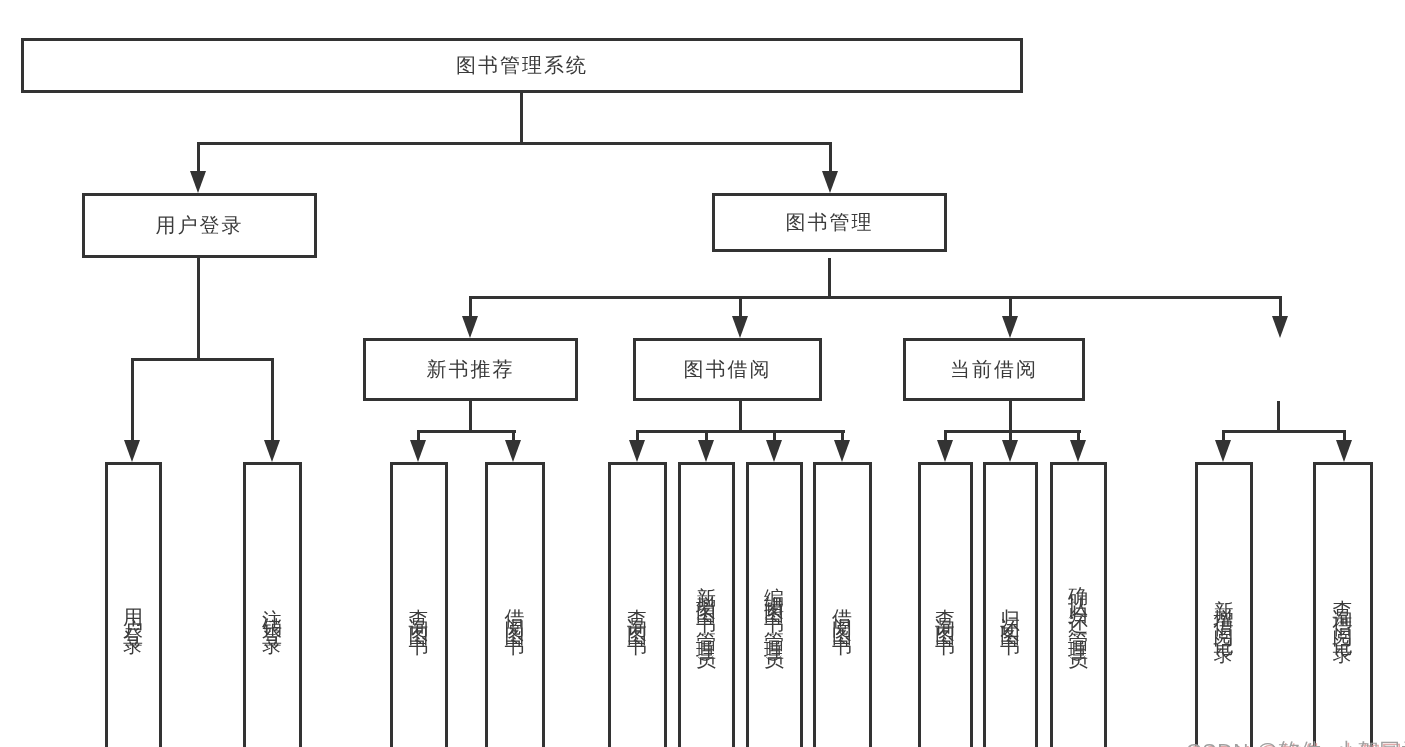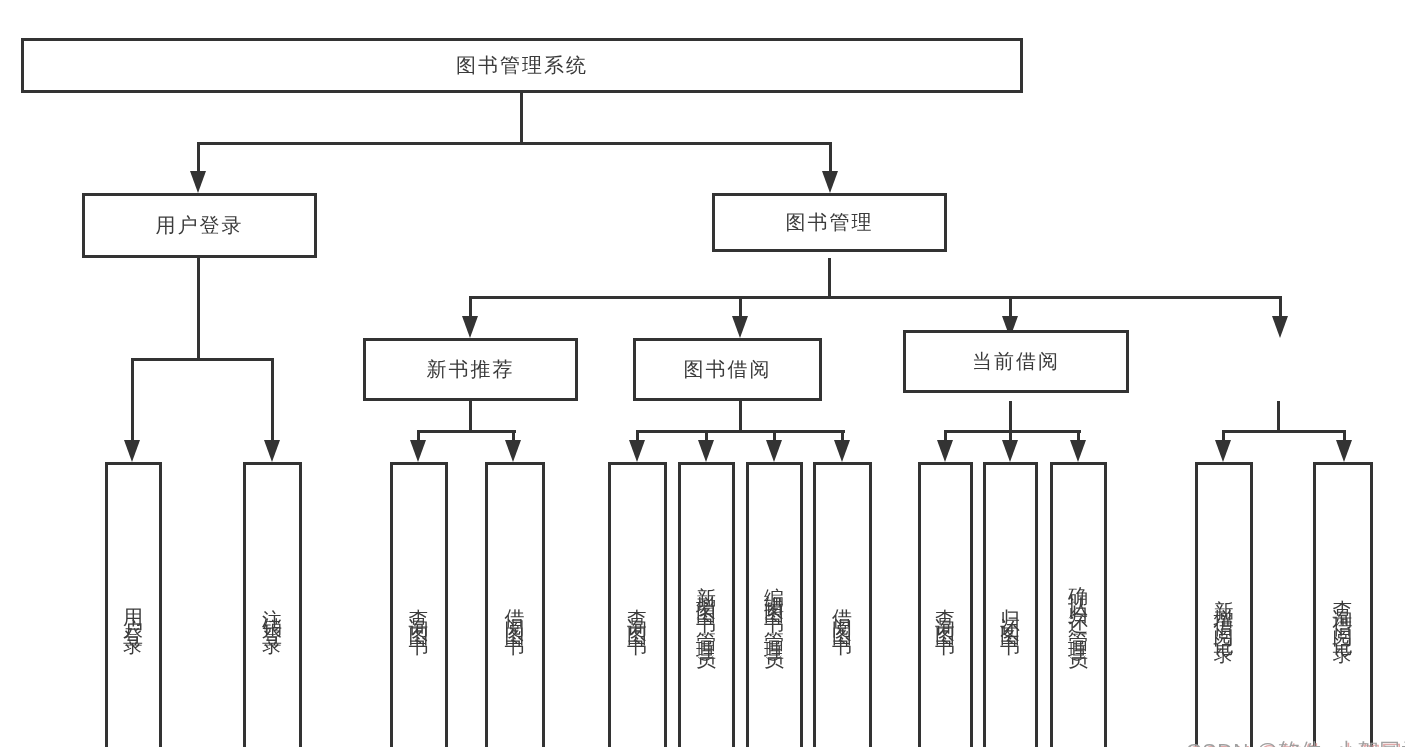--- a/index.html
+++ b/index.html
@@ -77,21 +77,21 @@
   <div class="arr" style="left:732px;top:291px;"></div>
   <div class="arr" style="left:1002px;top:291px;"></div>
   <div class="arr" style="left:1272px;top:291px;"></div>
 
   <div class="node" style="left:363px;top:313px;width:215px;height:63px;">
     <span>新书推荐</span>
   </div>
   <div class="node" style="left:633px;top:313px;width:189px;height:63px;">
     <span>图书借阅</span>
   </div>
-  <div class="node" style="left:903px;top:305px;width:226px;height:63px;text-align:right;">
+  <div class="node" style="left:903px;top:313px;width:182px;height:63px;text-align:right;">
     <span>当前借阅</span>
   </div>
 
   <div class="vl" style="left:469px;top:376px;height:31px;"></div>
   <div class="hl" style="left:417px;top:405px;width:99px;"></div>
   <div class="vl" style="left:417px;top:405px;height:14px;"></div>
   <div class="vl" style="left:512px;top:405px;height:14px;"></div>
   <div class="arr" style="left:410px;top:415px;"></div>
   <div class="arr" style="left:505px;top:415px;"></div>
 

